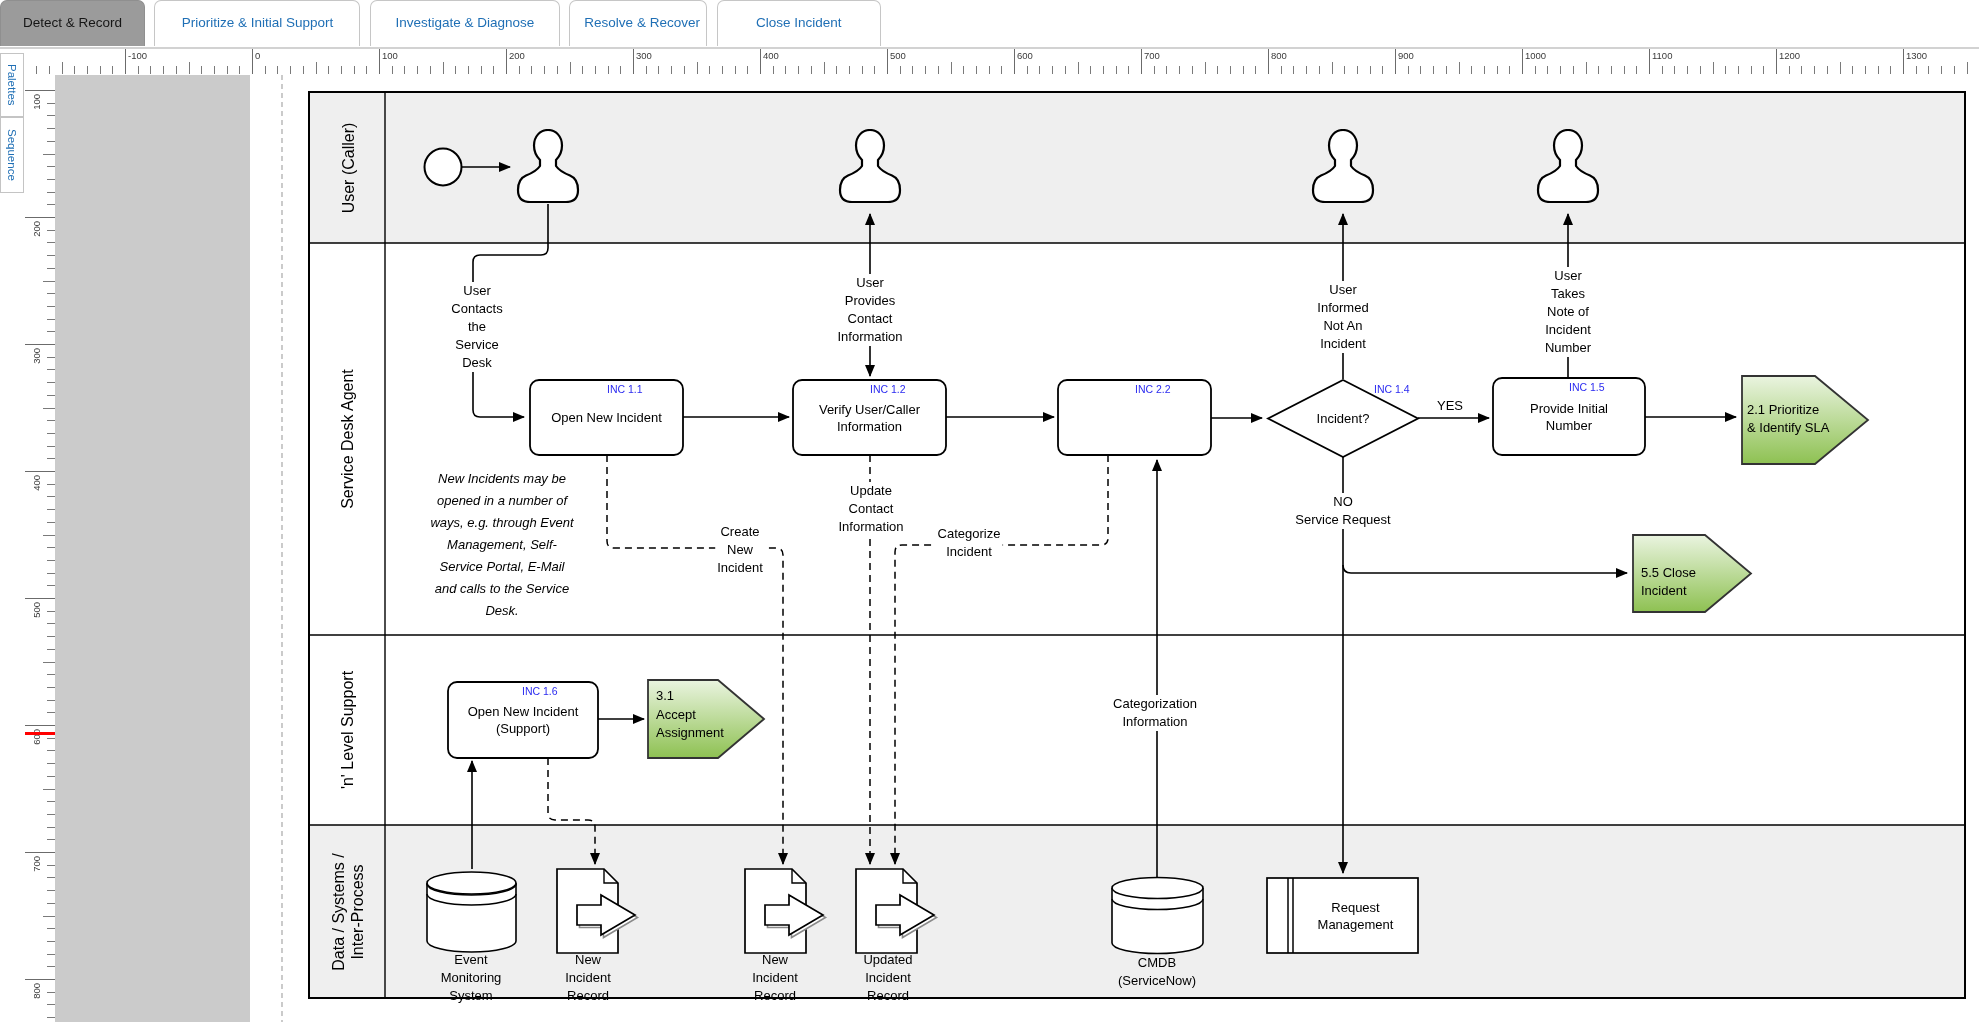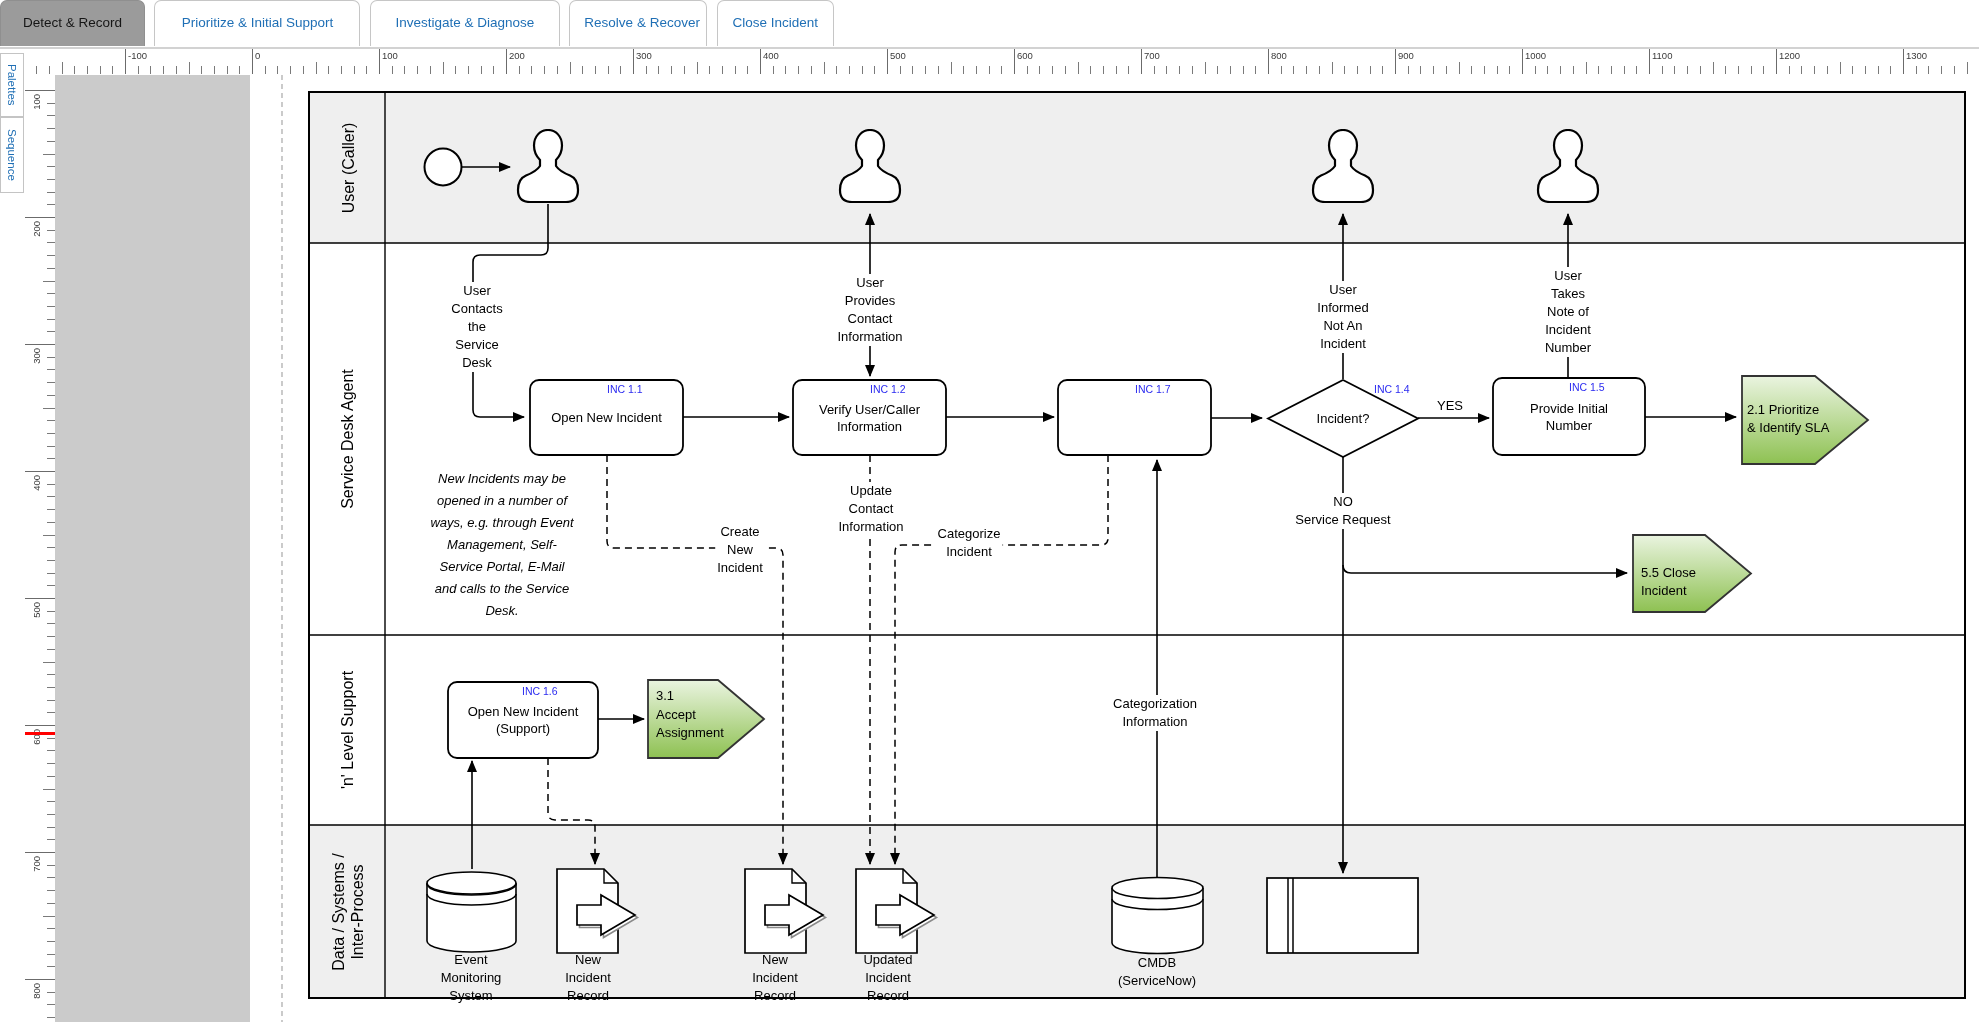--- a/index.html
+++ b/index.html
@@ -47,21 +47,21 @@
 </head>
 <body>
 
 <div class="app">
 
   <div class="tabbar">
     <div class="tab active" style="width:145px">Detect &amp; Record</div>
     <div class="tab" style="width:206px">Prioritize &amp; Initial Support</div>
     <div class="tab" style="width:190px">Investigate &amp; Diagnose</div>
     <div class="tab" style="width:138px">Resolve &amp; Recover</div>
-    <div class="tab" style="width:117px">Close Incident</div>
+    <div class="tab" style="width:164px">Close Incident</div>
   </div>
 
   <div class="rail">
     <div class="vtab" style="top:6px;height:64px">Palettes</div>
     <div class="vtab" style="top:70px;height:76px">Sequence</div>
   </div>
 
   <div class="hruler"></div>
   <div class="vruler"></div>
   <div>
@@ -434,24 +434,26 @@
 Number</div>
   <div class="nodelabel" style="left:448px;top:682px;width:150px;height:76px">Open New Incident
 (Support)</div>
   <div class="txt-left" style="left:1747px;top:401px;line-height:17.5px">2.1 Prioritize
 &amp; Identify SLA</div>
   <div class="txt-left" style="left:1641px;top:564px">5.5 Close
 Incident</div>
   <div class="txt-left" style="left:656px;top:687px;line-height:18.5px">3.1
 Accept
 Assignment</div>
+  <div class="nodelabel" style="left:1293px;top:878px;width:125px;height:75px">Request
+Management</div>
 
   <div class="inc r" style="left:607px;top:383px">INC 1.1</div>
   <div class="inc r" style="left:870px;top:383px">INC 1.2</div>
-  <div class="inc r" style="left:1135px;top:383px">INC 1.7</div>
+  <div class="inc r" style="left:1135px;top:383px">INC 2.2</div>
   <div class="inc" style="left:1374px;top:383px">INC 1.4</div>
   <div class="inc r" style="left:1569px;top:381px">INC 1.5</div>
   <div class="inc r" style="left:522px;top:685px">INC 1.6</div>
 
   <div class="txt bg" style="left:477px;top:282px">User
 Contacts
 the
 Service
 Desk</div>
   <div class="txt bg" style="left:870px;top:274px">User

